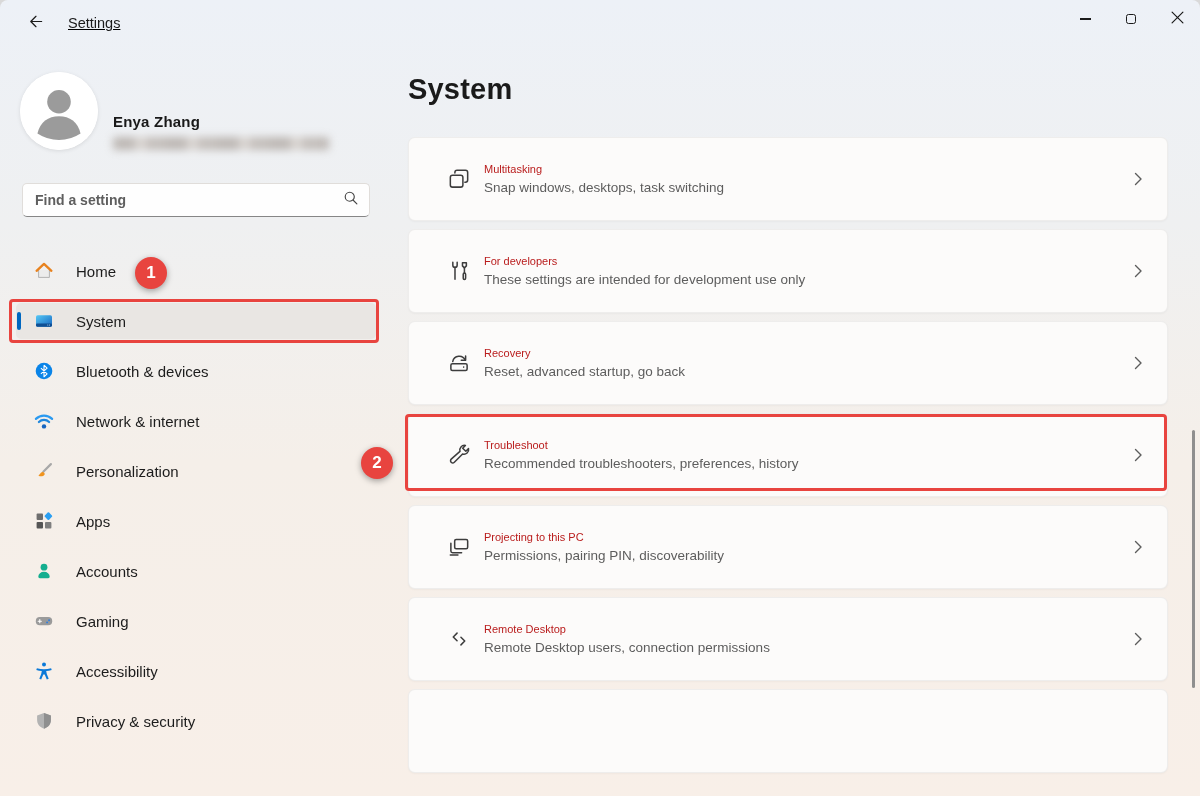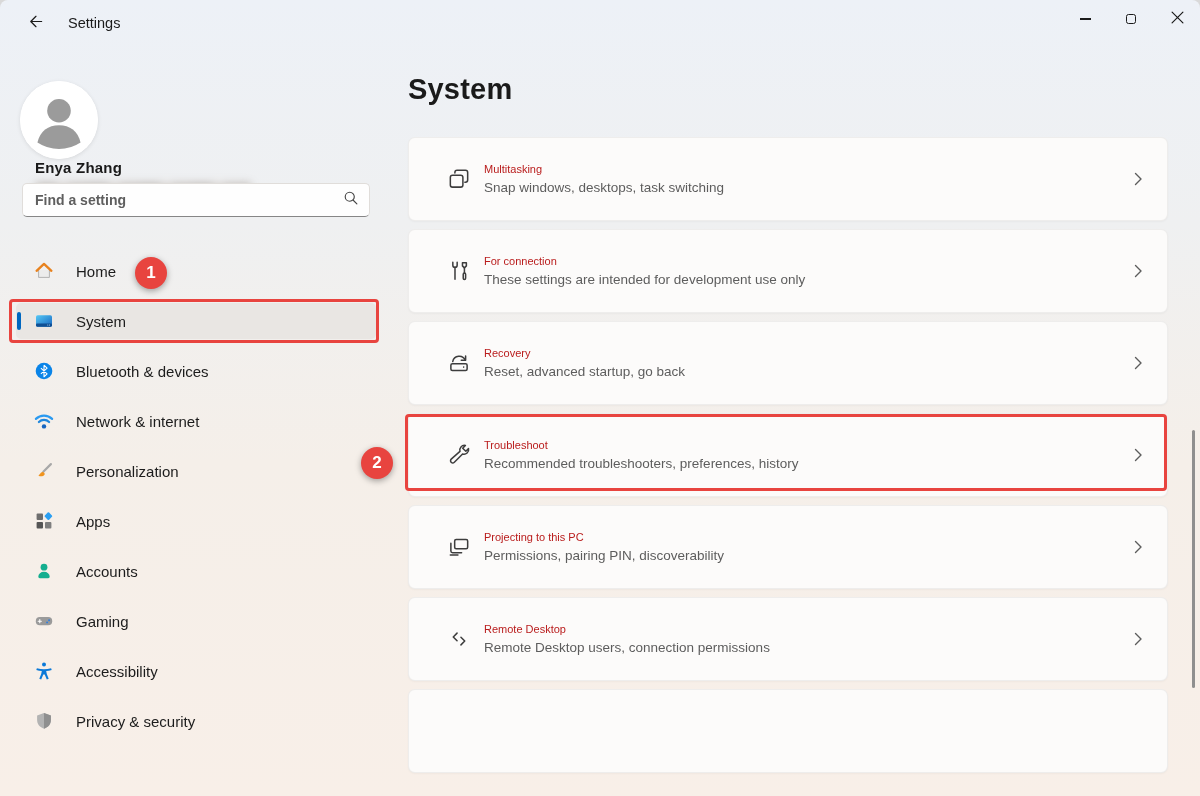--- a/index.html
+++ b/index.html
@@ -4,33 +4,33 @@
 <style>
   * { margin:0; padding:0; box-sizing:border-box; }
   html,body { background:#d9d9d9; }
   body { font-family:"Liberation Sans", sans-serif; }
   .window{
     position:relative; width:1200px; height:796px; overflow:hidden;
     border-radius:8px 8px 0 0;
     background:linear-gradient(180deg,#edf1f7 0%,#eff0f1 28%,#f5efe9 58%,#f8efe8 100%);
   }
   
-  .titlebar{ height:46px; display:flex; align-items:center; position:relative; }
+  .titlebar{ height:46px; display:flex; align-items:center; position:relative;text-decoration:underline; }
   .back-btn{ width:34px; height:30px; margin-left:18px; display:flex; align-items:center; justify-content:center; border-radius:5px; cursor:pointer; }
   .tb-title{ margin-left:16px; font-size:14.5px; color:#1b1b1b; }
   .win-controls{ position:absolute; right:0; top:0; display:flex; }
   .wc{ width:46px; height:38px; display:flex; align-items:center; justify-content:center; cursor:pointer; }
   .min-line{ width:11px; height:1.4px; background:#1b1b1b; display:block; }
   .max-box{ width:10.5px; height:10.5px; border:1.3px solid #1b1b1b; border-radius:2.5px; display:block; }
   
   .content{ position:absolute; top:46px; left:0; right:0; bottom:0; display:flex; }
   .sidebar{ width:380px; flex:none; position:relative; }
   .main{ flex:1; position:relative; padding:0 32px 0 28px; overflow:hidden; }
   
-  .profile{ position:absolute; left:20px; top:35px; display:flex; align-items:flex-start; cursor:pointer;flex-direction:column; }
+  .profile{ position:absolute; left:20px; top:26px; display:flex; align-items:flex-end; cursor:pointer; }
   .avatar{ width:78px; height:78px; border-radius:50%; background:#fff; box-shadow:0 1px 4px rgba(0,0,0,.10); overflow:hidden; flex:none; }
   .profile-text{ margin-left:15px; }
   .profile-name{ font-size:15px; font-weight:700; color:#191919; letter-spacing:.2px; }
   .email-blur{
     margin-top:7px; width:216px; height:13px; border-radius:2px; opacity:.75;
     background:repeating-linear-gradient(90deg,#aca49e 0 22px,#d2cbc5 22px 33px,#b5ada7 33px 52px);
     filter:blur(4px);
   }
   
   .search{
@@ -243,21 +243,21 @@
     <span class="card-icon"><svg viewBox="0 0 24 24" width="26" height="26">
                 <g stroke="#3d3d3d" stroke-width="1.4" fill="none" stroke-linecap="round" stroke-linejoin="round">
                   <path d="M6.3 4v2.6a2 2 0 0 0 4 0V4"></path>
                   <path d="M8.3 8.6V19.6"></path>
                   <path d="M15.2 4.3h3.6v3l-1.8 1.8-1.8-1.8z"></path>
                   <path d="M17 9.1v4.4"></path>
                   <rect x="15.9" y="13.9" width="2.2" height="6" rx="1.1"></rect>
                 </g>
               </svg></span>
     <span class="card-text">
-      <div class="card-title">For connection</div>
+      <div class="card-title">For developers</div>
       <div class="card-sub">These settings are intended for development use only</div>
     </span>
     <span class="card-chev">
       <svg viewBox="0 0 9 14" width="9" height="14">
                 <path d="M1.5 1.5 7 7l-5.5 5.5" stroke="#5c5c5c" stroke-width="1.4" fill="none" stroke-linecap="round" stroke-linejoin="round"></path>
               </svg>
     </span>
   </div>
           <div class="card">
     <span class="card-icon"><svg viewBox="0 0 24 24" width="26" height="26">

